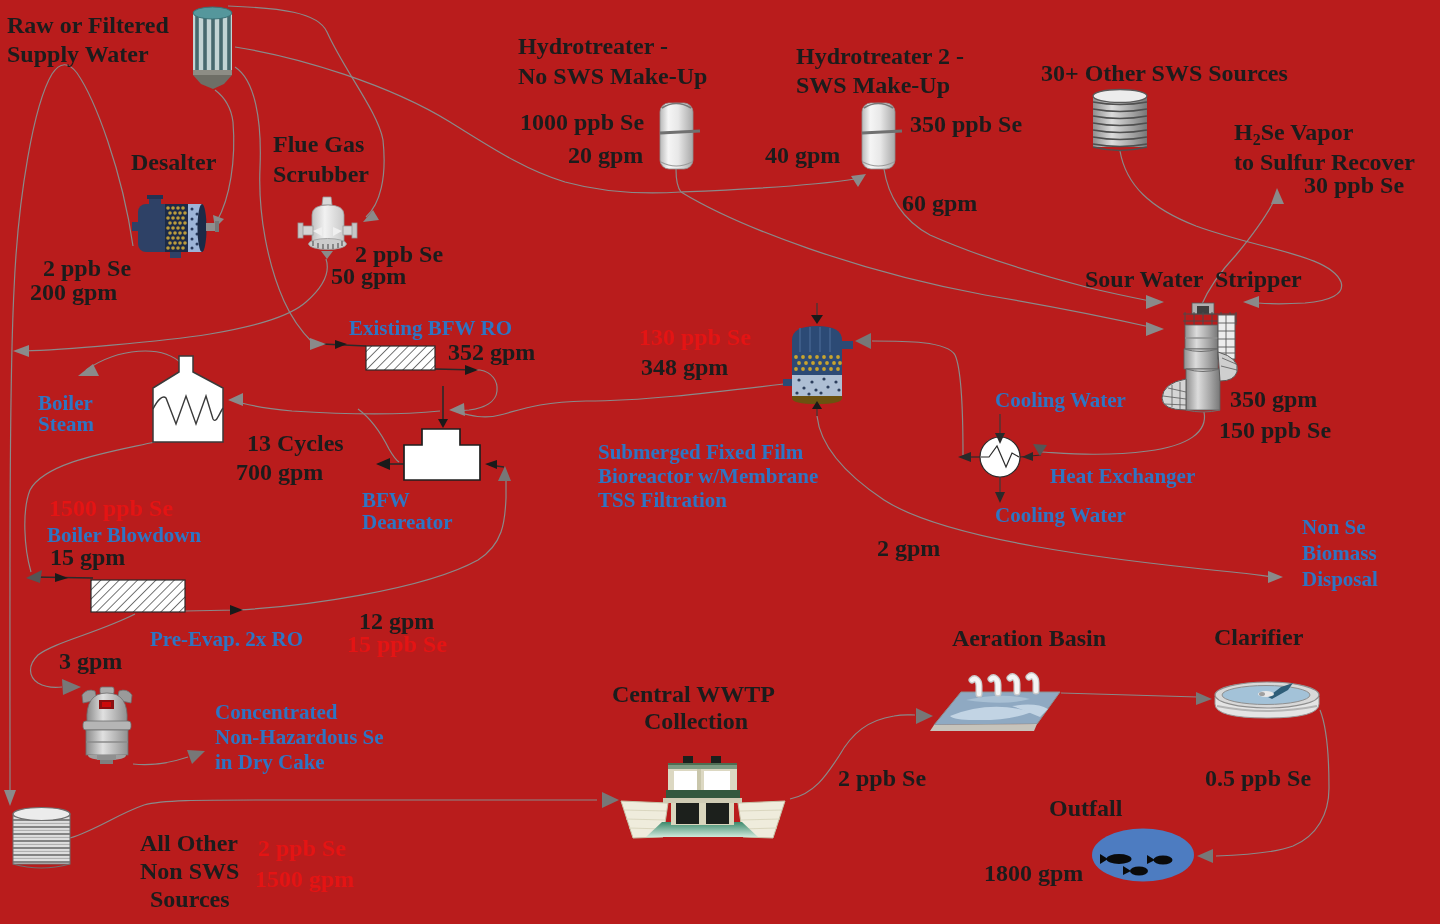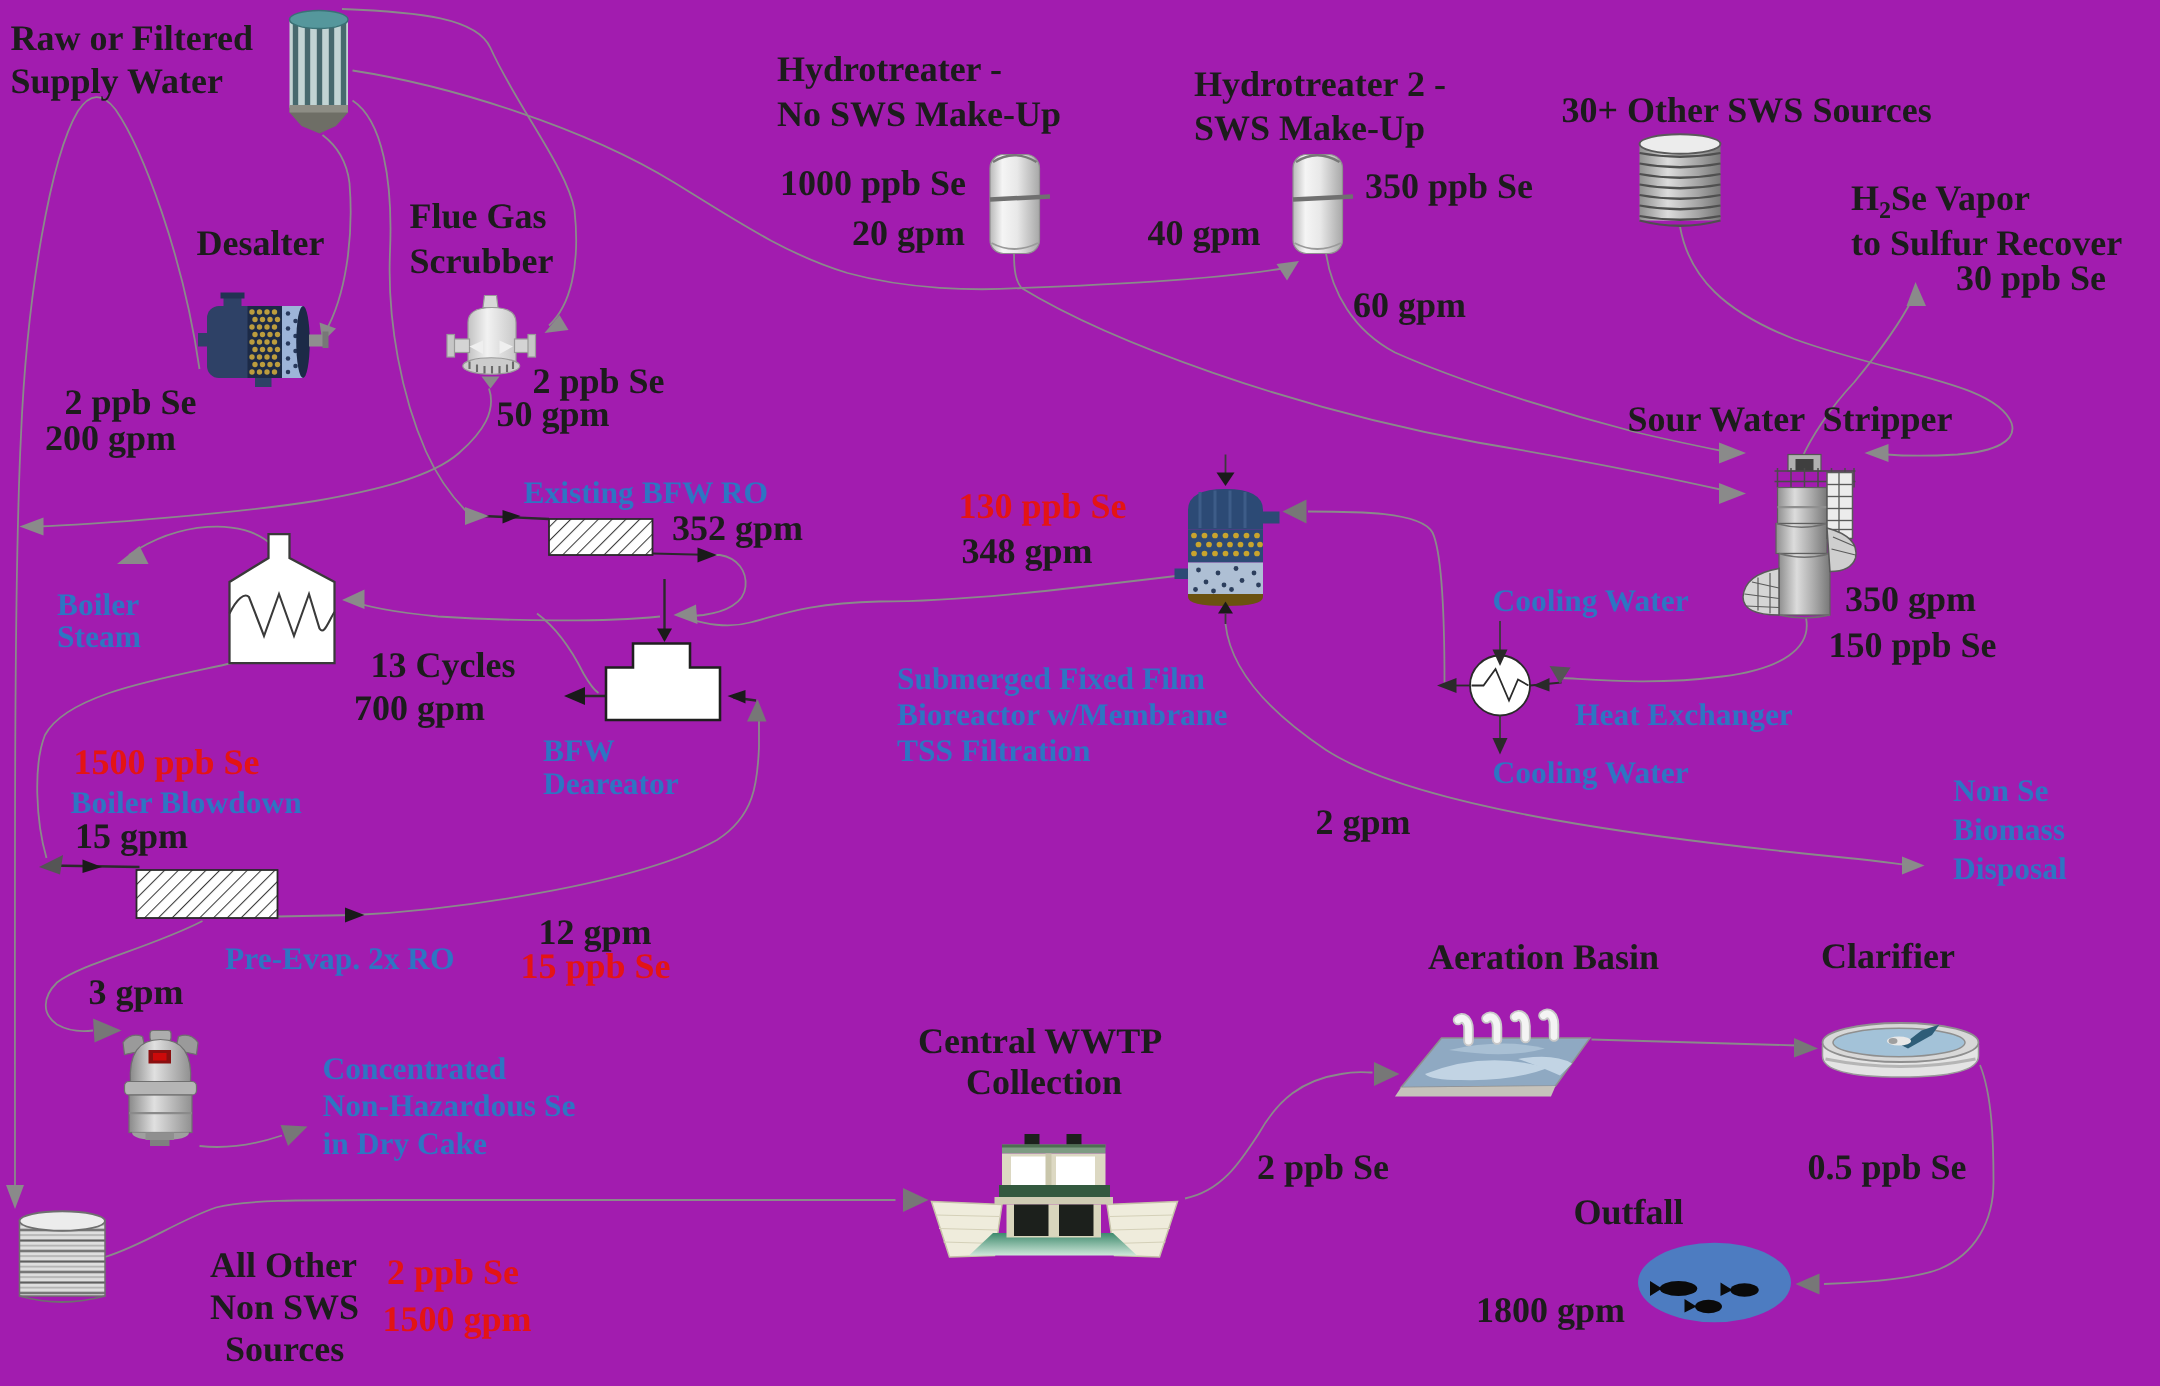--- a/index.html
+++ b/index.html
@@ -1,16 +1,16 @@
 <!DOCTYPE html>
 <html><head>
 <meta charset="utf-8">
 <style>
 html,body{margin:0;padding:0;background:#ffffff;}
-#page{position:relative;width:1440px;height:924px;overflow:hidden;background:#a21caf;}
+#page{position:relative;width:1440px;height:924px;overflow:hidden;background:#b91c1c;}
 svg{position:absolute;left:0;top:0;}
 text{font-family:"Liberation Serif",serif;font-weight:bold;}
 .k{fill:#1c1c1c;font-size:24px;}
 .r{fill:#e41414;font-size:24px;}
 .b{fill:#2e75c3;font-size:21px;}
 </style>
 </head>
 <body>
 <div id="page">
 <svg width="1440" height="924" viewBox="0 0 1440 924">

